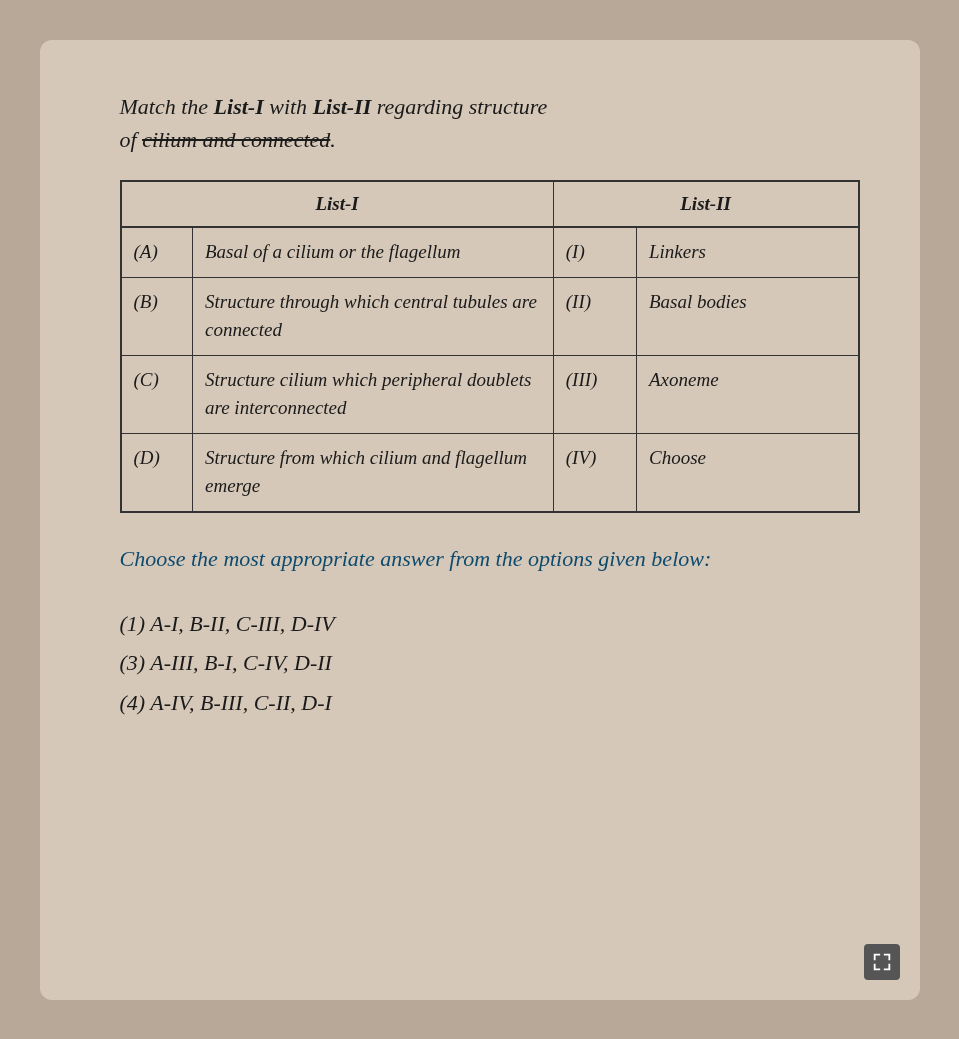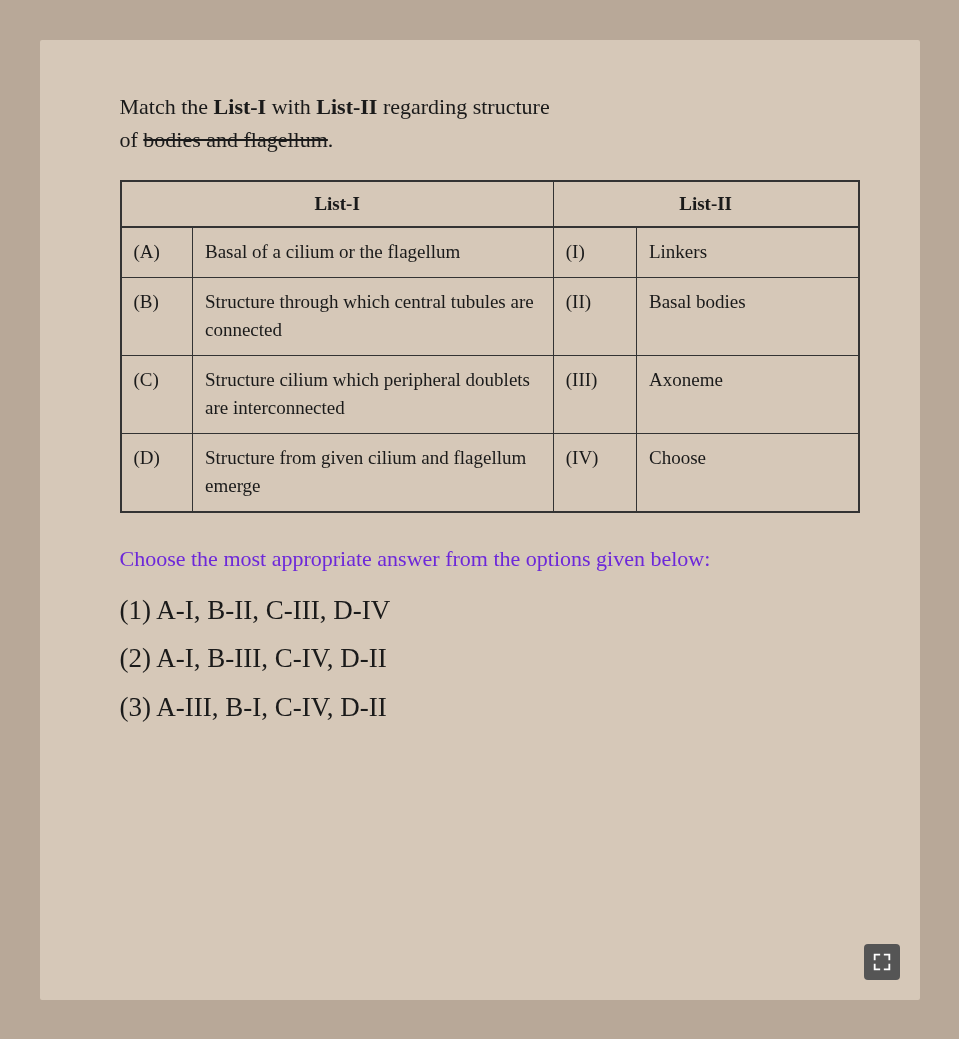--- a/index.html
+++ b/index.html
@@ -17,21 +17,22 @@
       justify-content: center;
       font-family: Georgia, 'Times New Roman', serif;
     }
 
     .page-container {
       background-color: #d6c8b8;
       width: 880px;
       min-height: 960px;
       padding: 50px 60px 60px 80px;
       position: relative;
-      border-radius: 2px;
+      border-radius: 12px;
+      font-style: italic;
     }
 
     .question-text {
       font-size: 22px;
       line-height: 1.5;
       color: #1a1a1a;
       margin-bottom: 24px;
     }
 
     .question-text .bold {
@@ -82,31 +83,31 @@
       padding-top: 10px;
     }
 
     .match-table .col-list2 {
       width: 160px;
     }
 
     .choose-text {
       font-size: 22px;
       line-height: 1.6;
-      color: #6d28d9;
-      margin-bottom: 10px;
+      color: #0c4a6e;
+      margin-bottom: 28px;
     }
 
     .options-list {
       list-style: none;
       padding: 0;
     }
 
     .options-list li {
-      font-size: 27px;
+      font-size: 22px;
       line-height: 1.8;
       color: #1a1a1a;
     }
 
     .expand-btn {
       position: absolute;
       bottom: 20px;
       right: 20px;
       width: 36px;
       height: 36px;
@@ -128,21 +129,21 @@
       border-bottom: 2px solid #333;
     }
   </style>
 </head>
 <body>
 
 <div class="page-container">
 
   <p class="question-text">
     <span>Match the </span><span class="bold">List-I</span><span> with </span><span class="bold">List-II</span><span> regarding structure</span><br>
-    <span>of </span><span class="strikethrough">bodies and flagellum</span><span>.</span>
+    <span>of </span><span class="strikethrough">cilium and connected</span><span>.</span>
   </p>
 
   <table class="match-table">
     <thead class="header-row">
       <tr>
         <th colspan="2">List-I</th>
         <th colspan="2">List-II</th>
       </tr>
     </thead>
     <tbody id="table-body">
@@ -159,35 +160,35 @@
       <td class="col-list2">Basal bodies</td>
     </tr>
         <tr>
       <td class="col-label">(C)</td>
       <td class="col-list1">Structure cilium which peripheral doublets are interconnected</td>
       <td class="col-num">(III)</td>
       <td class="col-list2">Axoneme</td>
     </tr>
         <tr>
       <td class="col-label">(D)</td>
-      <td class="col-list1">Structure from given cilium and flagellum emerge</td>
+      <td class="col-list1">Structure from which cilium and flagellum emerge</td>
       <td class="col-num">(IV)</td>
       <td class="col-list2">Choose</td>
     </tr>
       </tbody>
   </table>
 
   <p class="choose-text">
     <span>Choose the </span><span class="bold">most appropriate</span><span> answer from the options given below:</span>
   </p>
 
   <ul class="options-list">
   <li>(1)  A-I, B-II, C-III, D-IV</li>
-      <li>(2)  A-I, B-III, C-IV, D-II</li>
       <li>(3)  A-III, B-I, C-IV, D-II</li>
+      <li>(4)  A-IV, B-III, C-II, D-I</li>
     </ul>
 
   <div class="expand-btn">
     <svg viewBox="0 0 24 24">
       <path d="M3 3h7v2H5v5H3V3zm11 0h7v7h-2V5h-5V3zM3 14h2v5h5v2H3v-7zm16 5h-5v2h7v-7h-2v5z"></path>
     </svg>
   </div>
 
 </div>
 

